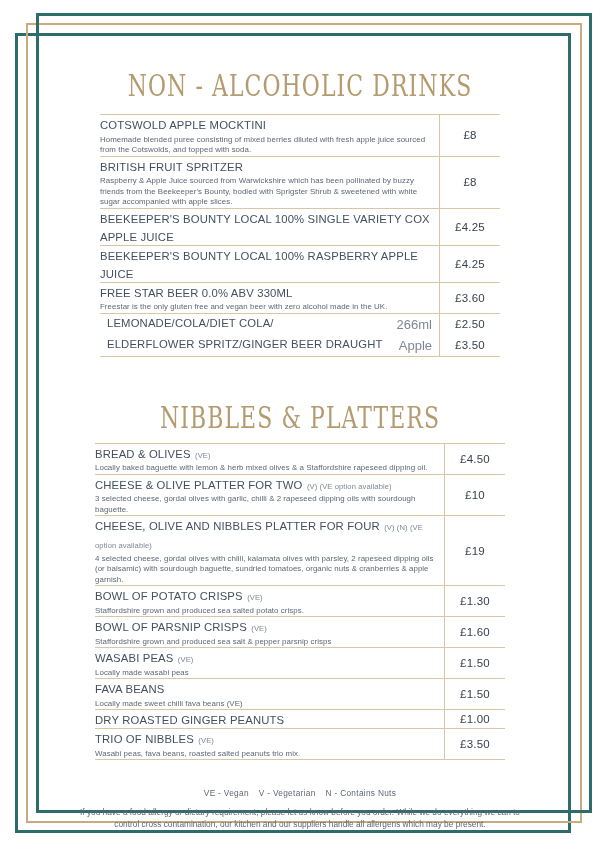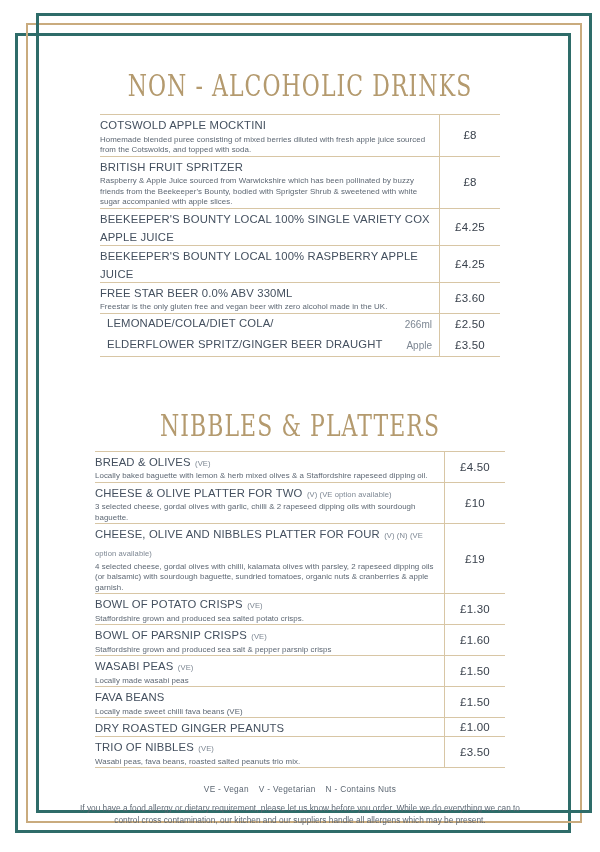--- a/index.html
+++ b/index.html
@@ -56,21 +56,21 @@
     transform: scaleX(0.88) scaleY(1.18);
     transform-origin: center center;
   }
   #title-drinks { margin: 0; padding-top: 58px; }
   #title-nibbles { margin: 0; padding-top: 43px; }
 
   
   .menu-table {
     border-collapse: collapse;
     table-layout: fixed;
-    margin: 8px auto;
+    margin: 0 auto;
   }
   #table-drinks { width: 400px; margin-top: 19px; }
   #table-nibbles { width: 410px; margin-top: 14px; }
 
   .menu-table tr { background: #fff; }
   .menu-table td {
     border-top: 1px solid #d8c6a5;
     border-bottom: 1px solid #d8c6a5;
     vertical-align: middle;
     padding: 0;
@@ -116,36 +116,36 @@
   
   .split-item {
     display: flex;
     align-items: center;
     justify-content: space-between;
     padding: 2px 7px;
     min-height: 17px;
   }
   .split-vol {
     color: #7d8793;
-    font-size: 10px;
+    font-size: 13px;
     padding-left: 8px;
     white-space: nowrap;
   }
   .subrow-top td { border-bottom: none; }
   .subrow-bottom td { border-top: none; }
   .subrow-top .cell-item, .subrow-bottom .cell-item { padding: 0; }
   .subrow-top .cell-price, .subrow-bottom .cell-price { padding: 2px 2px; }
 
   
   .legend {
     text-align: center;
     color: #5d6773;
     font-size: 8.3px;
     letter-spacing: 0.3px;
-    margin-top: 16px;
+    margin-top: 28px;
   }
   .legend span { margin: 0 5px; }
   .disclaimer {
     text-align: center;
     color: #5d6773;
     font-size: 8.3px;
     line-height: 1.5;
     margin: 8px auto 0 auto;
     width: 452px;
   }

